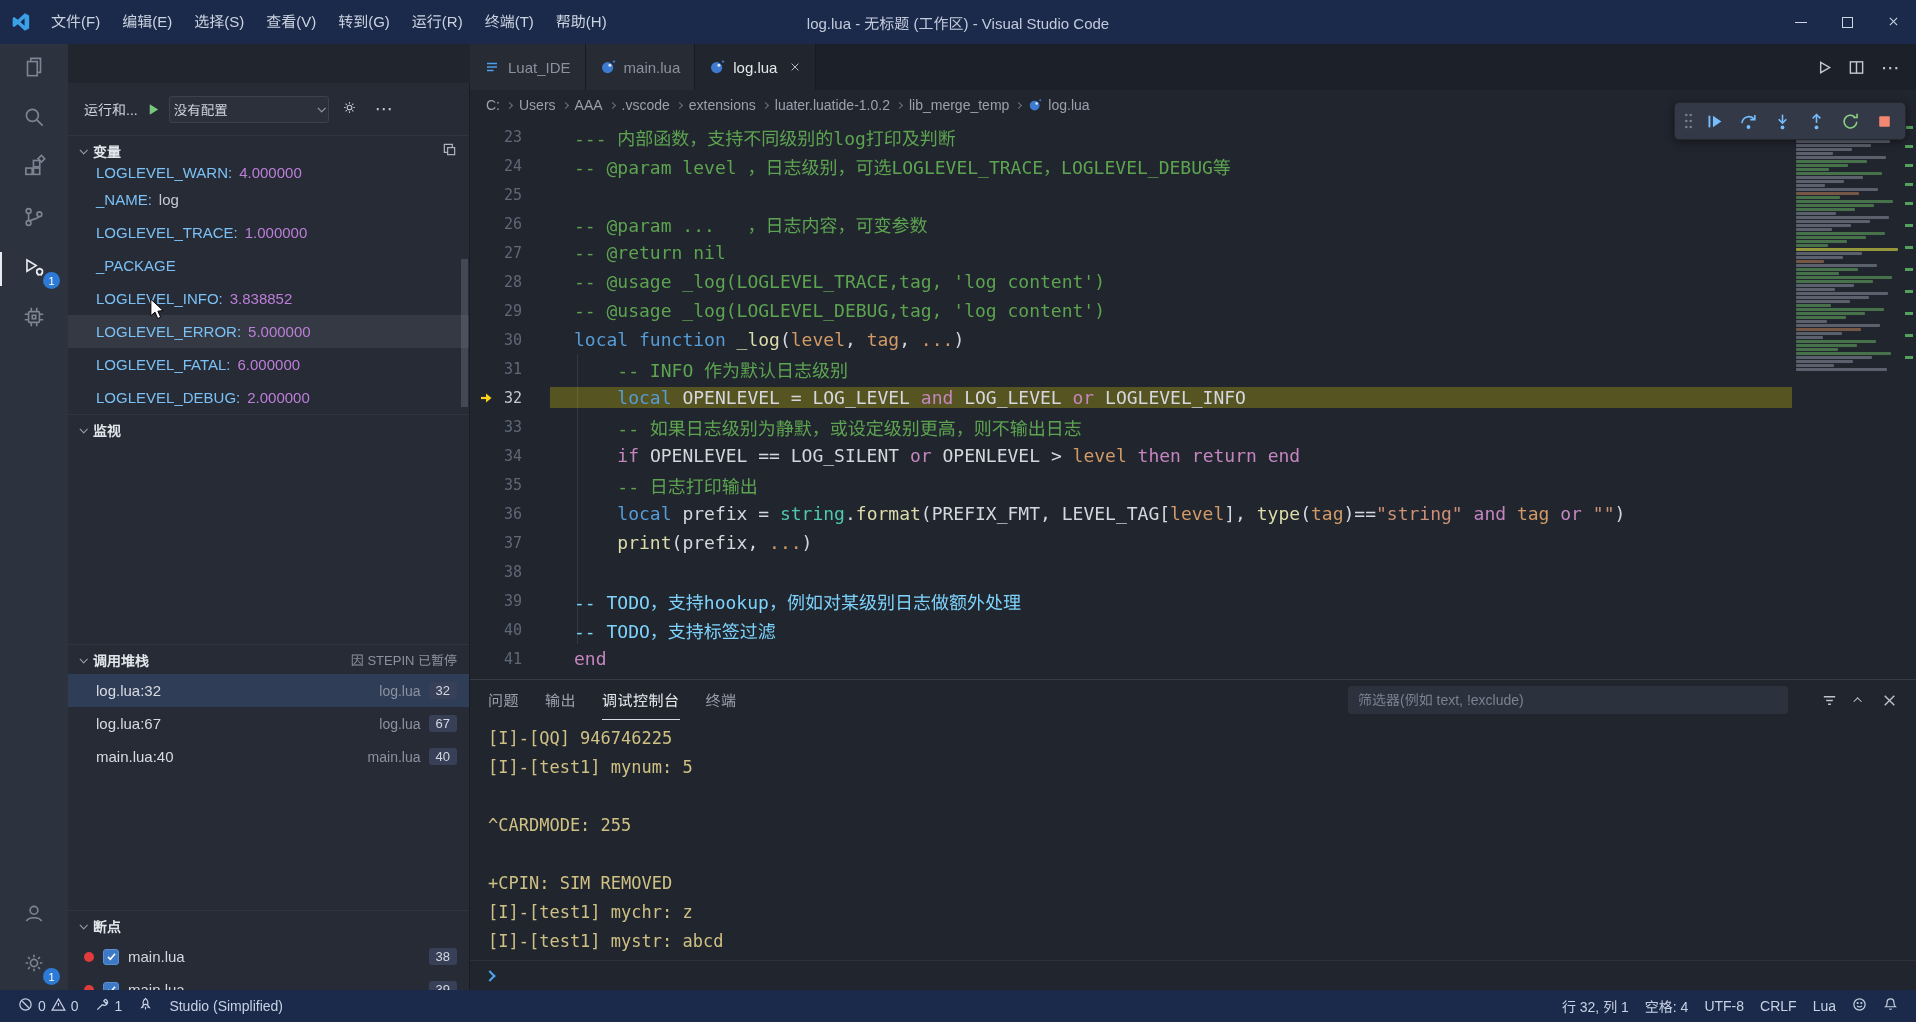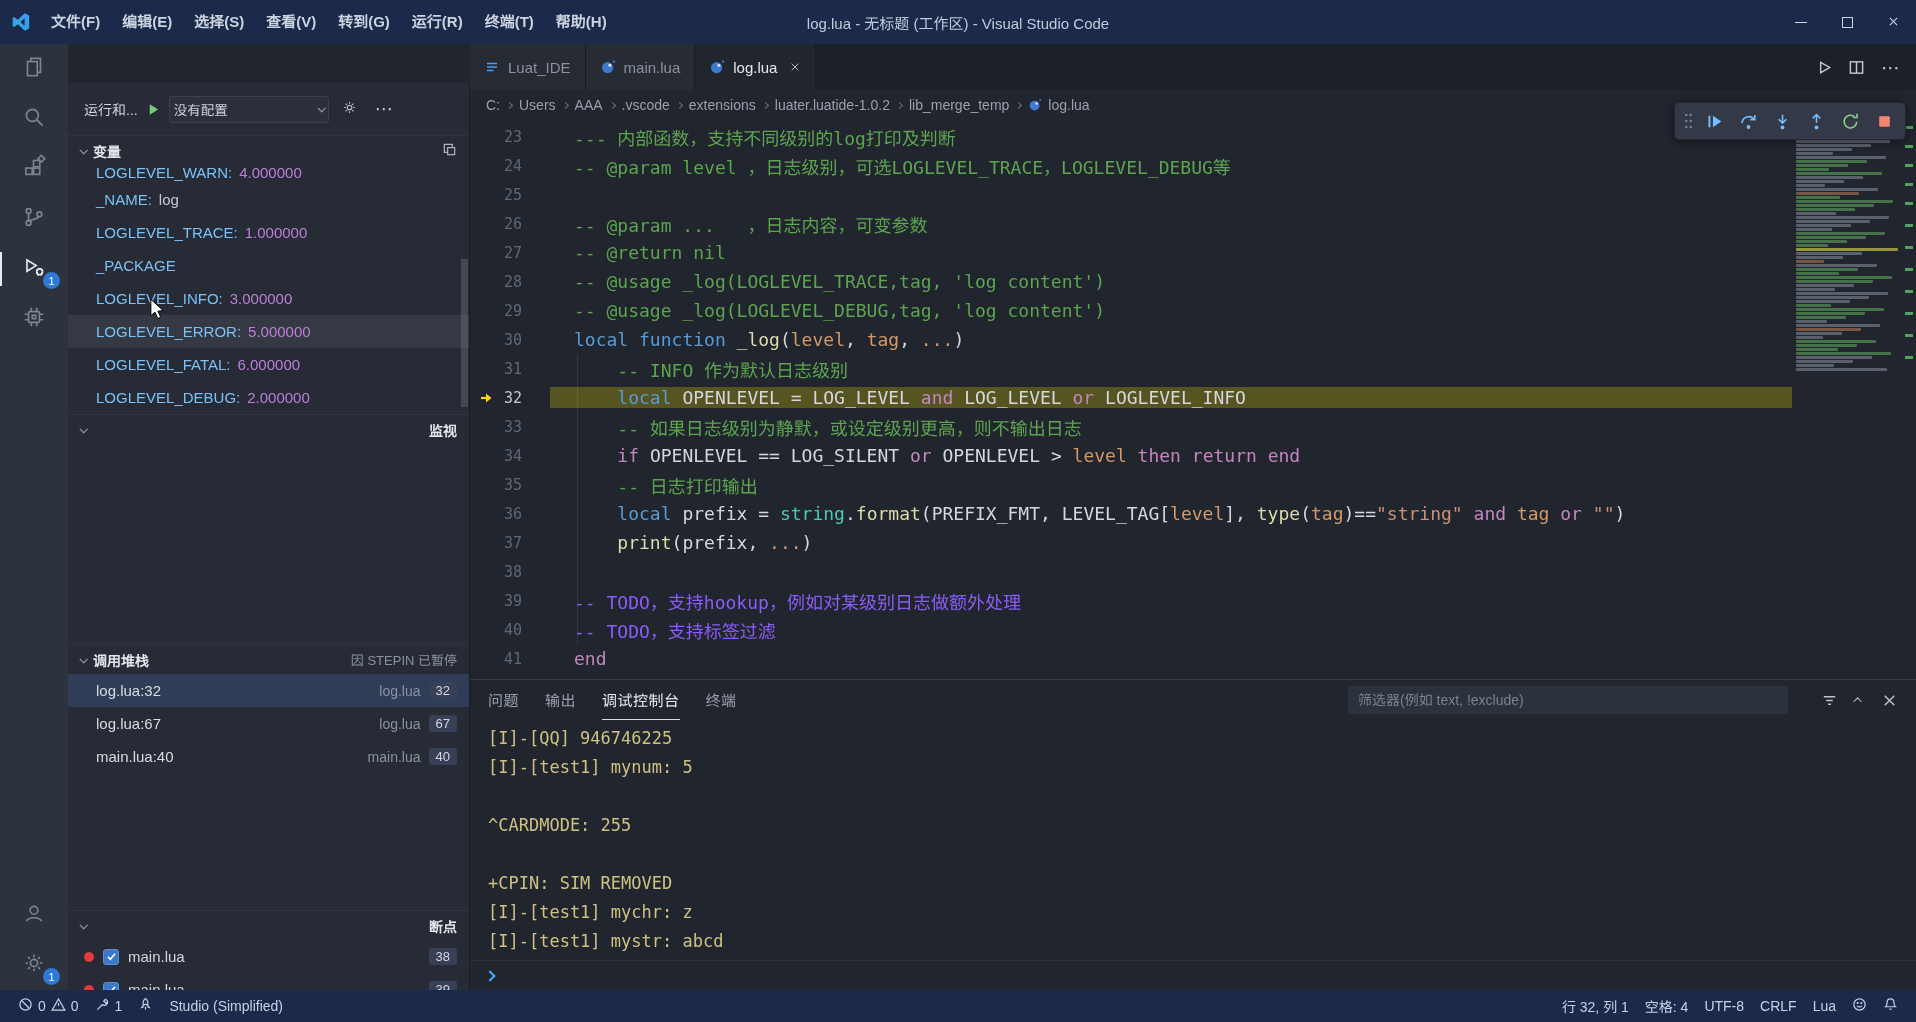--- a/index.html
+++ b/index.html
@@ -5,21 +5,21 @@
   * { margin:0; padding:0; box-sizing:border-box; }
   html,body { width:1916px; height:1022px; overflow:hidden; background:#21252e;
     font-family:"Liberation Sans","DejaVu Sans",sans-serif; }
   .app { width:1916px; height:1022px; display:flex; flex-direction:column; position:relative; }
 
   
   .titlebar { height:44px; background:#1b2a4a; display:flex; align-items:center; position:relative;
     color:#ccd3e0; font-size:15px; flex:none; }
   .tb-logo { width:40px; display:flex; justify-content:center; }
   .tb-logo svg { width:22px; height:22px; }
-  .menubar { display:flex; align-items:flex-end;font-weight:bold; }
+  .menubar { display:flex; align-items:flex-end; }
   .menu-item { padding:0 11px; height:44px; line-height:44px; cursor:default; }
   .tb-title { position:absolute; left:50%; transform:translateX(-50%); color:#c3cadb; font-size:15px; }
   .tb-controls { margin-left:auto; display:flex; height:44px; }
   .tb-btn { width:46px; height:44px; display:flex; align-items:center; justify-content:center; color:#cfd5e2; }
   .ico-min { width:12px; height:1px; background:#cfd5e2; display:block; }
   .ico-max { width:11px; height:11px; border:1.2px solid #cfd5e2; display:block; }
   .tb-btn svg { width:13px; height:13px; }
 
   
   .main { flex:1; display:flex; min-height:0; }
@@ -45,21 +45,21 @@
     display:flex; align-items:center; padding:0 4px; gap:8px; font-size:13.5px; color:#ced3dc; }
   .sb-config .lbl { flex:1; white-space:nowrap; overflow:hidden; }
   .chev { width:6px; height:6px; border-right:1.4px solid #9aa1ad; border-bottom:1.4px solid #9aa1ad; display:inline-block; }
   .chev.down { transform:rotate(45deg) translateY(-1px); }
   .chev.up { transform:rotate(-135deg) translateY(-2px); }
   .sb-act { color:#c0c6cf; display:flex; align-items:center; justify-content:center; width:26px; height:26px; }
   .sb-act svg { width:17px; height:17px; }
   .sb-act.more { font-size:18px; line-height:10px; }
 
   .section-header { height:30px; display:flex; align-items:center; gap:7px; padding:0 12px; flex:none;
-    font-weight:700; font-size:14px; color:#e2e5ea; border-top:1px solid rgba(255,255,255,0.045);justify-content:space-between; }
+    font-weight:700; font-size:14px; color:#e2e5ea; border-top:1px solid rgba(255,255,255,0.045); }
   .section-header .right { margin-left:auto; font-weight:400; font-size:13px; color:#8b919e; display:flex; align-items:center; gap:8px;}
   .section-header svg { width:15px; height:15px; color:#aeb4bf; }
 
   .var-body { height:249px; overflow:hidden; flex:none; }
   .var-row { height:33px; display:flex; align-items:center; padding-left:28px; white-space:nowrap; cursor:pointer; }
   .var-row.clipped { height:18px; align-items:flex-end; padding-bottom:2px; }
   .var-row.hover { background:rgba(255,255,255,0.065); }
   .var-name { color:#7cc1f5; }
   .var-val { color:#c5cad3; margin-left:7px; }
   .var-val.num { color:#bd7fd8; }
@@ -108,21 +108,21 @@
   .code-scroll { position:absolute; left:0; right:124px; top:0; bottom:0; overflow:hidden; padding-top:2px;
     font-family:"DejaVu Sans Mono","Liberation Mono",monospace; font-size:18px; }
   .code-line { height:29px; display:flex; align-items:center; }
   .glyph { width:34px; flex:none; display:flex; align-items:center; justify-content:center; }
   .glyph svg { width:16px; height:16px; }
   .lnum { width:46px; flex:none; text-align:left; color:#5f6877; font-size:15px; padding-right:4px; }
   .code-line.current .lnum { color:#c3c9d4; }
   .line-body { flex:1; padding-left:24px; white-space:pre; color:#d4d7de; }
   .code-line.current .line-body { background:#565420; }
   .tk-cmt { color:#5da450; }
-  .tk-todo { color:#8b5cf6;text-align:right; }
+  .tk-todo { color:#7dd3fc;text-align:right; }
   .tk-kw1 { color:#569cd6; }
   .tk-kw2 { color:#c586c0; }
   .tk-fn { color:#dcdcaa; }
   .tk-str { color:#ce9178; }
   .tk-prm { color:#d19a66; }
   .tk-cls { color:#4ec9b0; }
   .tk-pln { color:#d4d7de; }
   .indent-guide { position:absolute; left:107px; top:234px; height:290px; width:1px; background:rgba(255,255,255,0.09); }
 
   .minimap { position:absolute; right:14px; top:0; bottom:0; width:110px; padding-top:4px; cursor:pointer; }
@@ -311,21 +311,21 @@
           </div>
           <div class="var-row">
             <span class="var-name">LOGLEVEL_TRACE:</span>
             <span class="var-val num">1.000000</span>
           </div>
           <div class="var-row">
             <span class="var-name">_PACKAGE</span>
           </div>
           <div class="var-row">
             <span class="var-name">LOGLEVEL_INFO:</span>
-            <span class="var-val num">3.000000</span>
+            <span class="var-val num">3.838852</span>
           </div>
           <div class="var-row hover">
             <span class="var-name">LOGLEVEL_ERROR:</span>
             <span class="var-val num">5.000000</span>
           </div>
           <div class="var-row">
             <span class="var-name">LOGLEVEL_FATAL:</span>
             <span class="var-val num">6.000000</span>
           </div>
           <div class="var-row">

